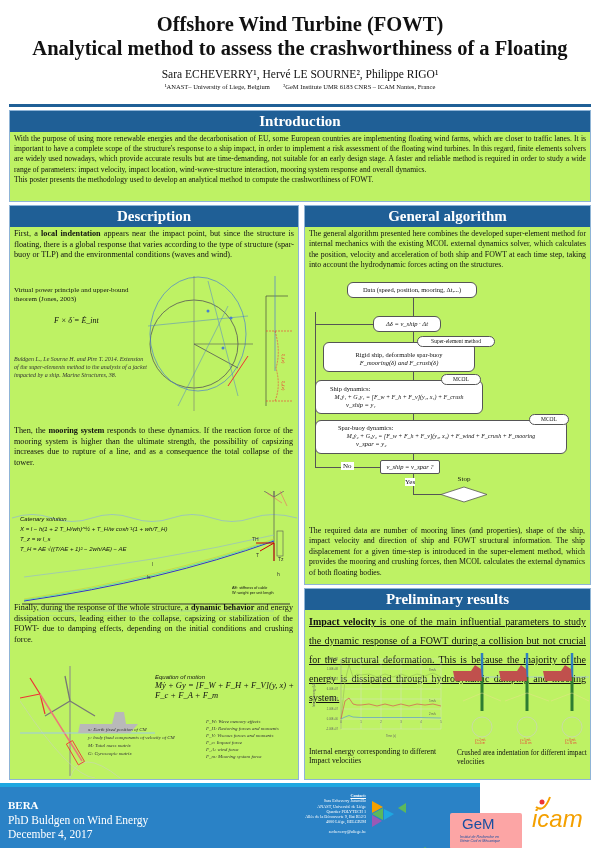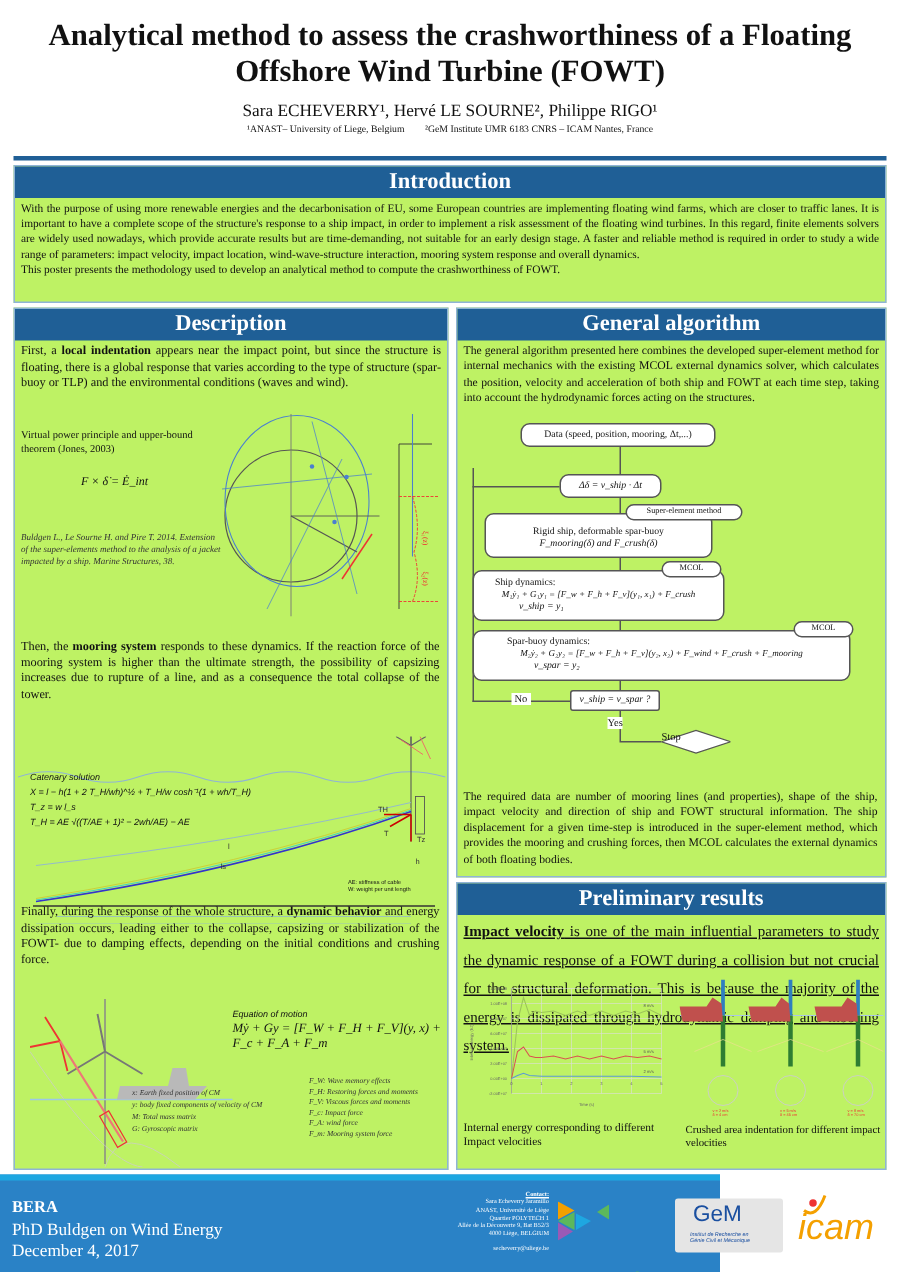--- a/index.html
+++ b/index.html
@@ -29,22 +29,22 @@
   .logo-icam { position: absolute; left: 532px; top: 8px; }
   .box { position: absolute; border: 1px solid #555; border-radius: 6px; background: #fff; font-size: 6.5px; text-align: center; line-height: 8px; }
   .tag { position: absolute; border: 1px solid #555; border-radius: 8px; background: #fff; font-size: 5.5px; text-align: center; line-height: 9px; height: 11px; }
   .arrowv { position: absolute; width: 1px; background: #555; }
   .eq { font-style: italic; }
 </style>
 </head>
 <body>
 
 <div class="title">
+  <div>Offshore Wind Turbine (FOWT)</div>
   <div>Analytical method to assess the crashworthiness of a Floating</div>
-  <div>Offshore Wind Turbine (FOWT)</div>
 </div>
 <div class="authors">Sara ECHEVERRY¹, Hervé LE SOURNE², Philippe RIGO¹</div>
 <div class="affil">
   <span>¹ANAST– University of Liege, Belgium</span>
   <span>²GeM Institute UMR 6183 CNRS – ICAM Nantes, France</span>
 </div>
 <div class="rule"></div>
 
 <div class="panel intro">
   <div class="phead">Introduction</div>
@@ -193,21 +193,21 @@
     <div style="position:absolute;left:10px;top:261px;width:65px;height:1px;background:#555;"></div>
     <div style="position:absolute;left:10px;top:106px;width:1px;height:156px;background:#555;"></div>
     <div style="position:absolute;left:10px;top:118px;width:58px;height:1px;background:#555;"></div>
     <div style="position:absolute;left:36px;top:256px;font-size:7px;background:#fff;padding:0 2px;">No</div>
     <div class="arrowv" style="left:108px;top:268px;height:20px;"></div>
     <div style="position:absolute;left:100px;top:272px;font-size:7px;background:#fff;">Yes</div>
     <div style="position:absolute;left:108px;top:288px;width:28px;height:1px;background:#555;"></div>
     <svg style="position:absolute;left:136px;top:280px;" width="46" height="17">
       <polygon points="0,8.5 23,1 46,8.5 23,16" fill="#fff" stroke="#555" stroke-width="0.8"></polygon>
     </svg>
-    <div style="position:absolute;left:136px;top:281px;width:46px;text-align:left;font-size:7px;">Stop</div>
+    <div style="position:absolute;left:136px;top:269px;width:46px;text-align:center;font-size:7px;">Stop</div>
   </div>
 
   <div class="ptext" style="position:absolute;top:318px;left:0;width:284px;font-size:7.8px;line-height:10.4px;">The required data are number of mooring lines (and properties), shape of the ship, impact velocity and direction of ship and FOWT structural information. The ship displacement for a given time-step is introduced in the super-element method, which provides the mooring and crushing forces, then MCOL calculates the external dynamics of both floating bodies.</div>
 </div>
 
 <div class="panel prelim">
   <div class="phead">Preliminary results</div>
   <div class="ptext" style="font-size:10px;line-height:19px;text-decoration:underline;">
     <b>Impact velocity</b><span> is one of the main influential parameters to study the dynamic response of a FOWT during a collision but not crucial for the structural deformation. This is because the majority of the energy is dissipated through hydrodynamic damping and mooring system.</span>
   </div>
@@ -316,21 +316,21 @@
     </svg>
     <svg width="8" height="10" style="vertical-align:top;margin-top:2px">
         <polygon points="8,0 0,5 8,10" fill="#5cb85c"></polygon>
       </svg>
     <span style="display:inline-block;vertical-align:top;font-family:'Liberation Sans',sans-serif;line-height:11px;color:#66cc33;margin-top:48px;">
       <span style="font-size:13px;font-weight:bold;display:block;">LIÈGE</span>
       <span style="font-size:8px;display:block;">université</span>
     </span>
   </div>
   <div class="logo-gem">
-    <div style="background:#e5e5e5;border-radius:2px;width:72px;height:36px;position:relative;">
+    <div style="background:#fca5a5;border-radius:2px;width:72px;height:36px;position:relative;margin-top:14px;">
       <div style="position:absolute;left:12px;top:2px;font-family:'Liberation Sans',sans-serif;font-size:15px;color:#1a4fa0;">GeM</div>
       <div style="position:absolute;left:10px;top:22px;font-family:'Liberation Sans',sans-serif;font-size:3.6px;font-style:italic;color:#1a4fa0;line-height:4.4px;">
         <div>Institut de Recherche en</div>
           <div>Génie Civil et Mécanique</div>
       </div>
     </div>
   </div>
   <div class="logo-icam">
     <svg width="20" height="16" style="position:absolute;left:2px;top:0;">
       <path d="M2,12 Q10,18 16,2" stroke="#f4a000" stroke-width="2" fill="none"></path>

